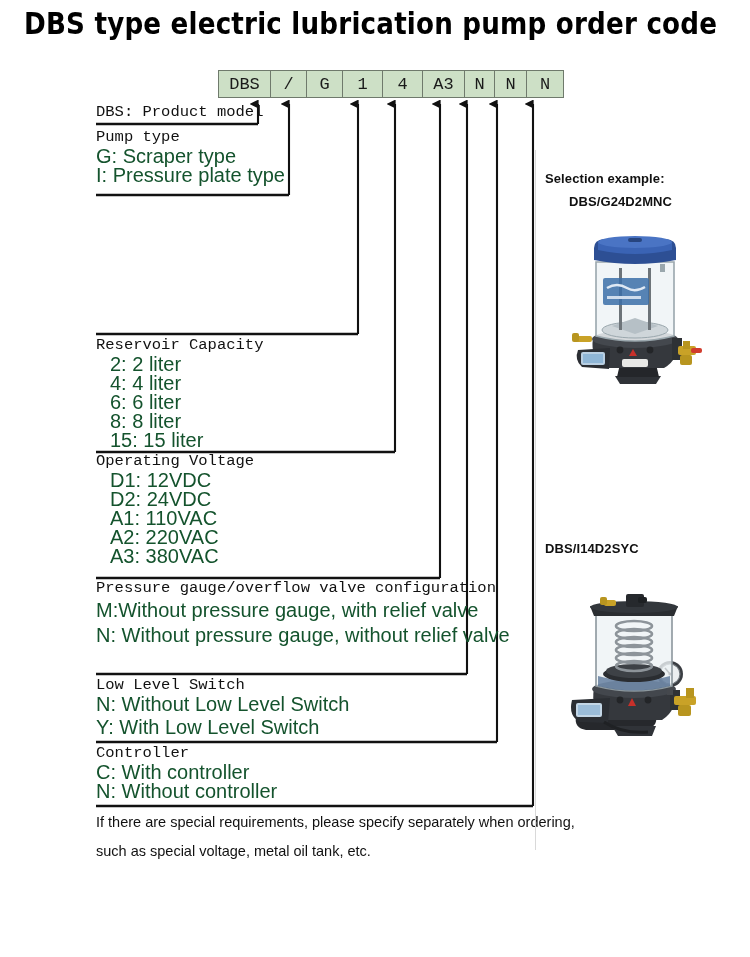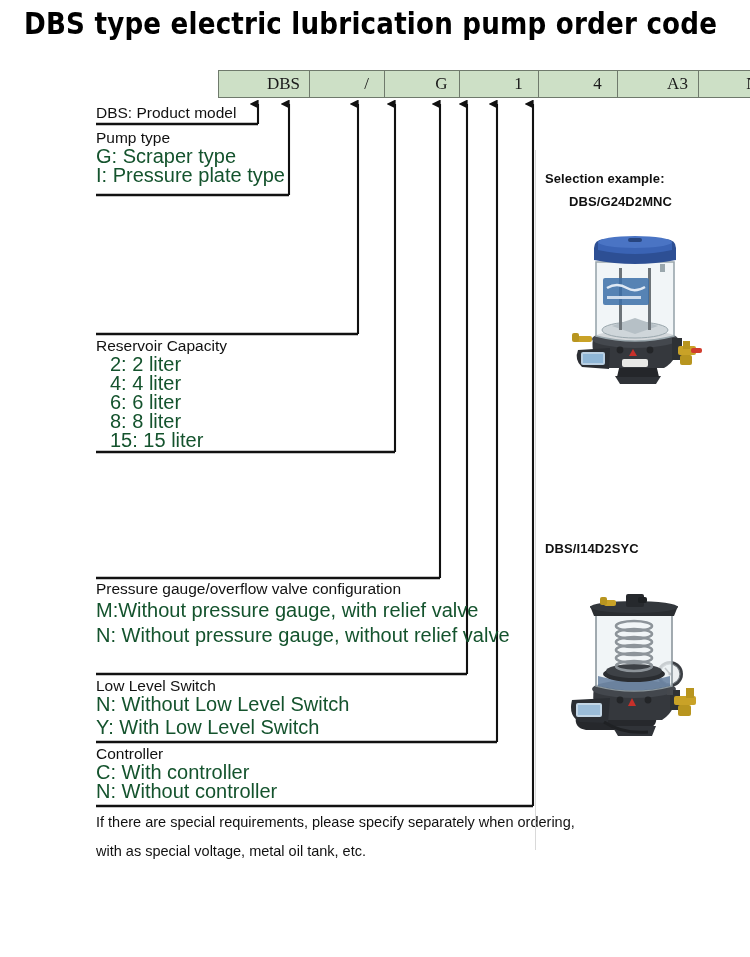--- a/index.html
+++ b/index.html
@@ -20,32 +20,31 @@
     transform:scaleX(.97);transform-origin:left center;
   }
 
   
   .codebar{position:absolute;left:218px;top:70px;height:28px;display:flex;
            border:1px solid #6f7a6c;box-sizing:border-box;background:#cde0c6;}
   .codebox{
     border-right:1px solid #6f7a6c;box-sizing:border-box;height:100%;
     display:flex;align-items:center;justify-content:center;
     font-size:17px;color:#1a1a1a;background:#cde0c6;
-    font-family:Liberation Serif, serif;
-    margin-left:39px;
+    font-family:Liberation Mono, monospace;
   }
   .codebox:last-child{border-right:none;}
 
   
   #leaders{position:absolute;left:0;top:0;width:750px;height:957px;pointer-events:none;}
 
   
   .legend{position:absolute;left:0;top:0;width:560px;height:957px;}
   .sec{position:absolute;left:96px;}
-  .sec .hd{font-size:15.5px;line-height:19px;color:#111;white-space:nowrap;}
+  .sec .hd{font-size:15.5px;line-height:19px;color:#111;white-space:nowrap;font-family:Liberation Mono, monospace;}
   .sec .it{font-size:20px;line-height:19px;color:#14532d;white-space:nowrap;}
   .indent{padding-left:14px;}
 
   .note{position:absolute;left:96px;font-size:14.5px;line-height:29px;color:#111;white-space:nowrap;}
 
   
   .rcap{position:absolute;font-size:13px;font-weight:600;color:#111;white-space:nowrap;letter-spacing:.1px;}
   .photo{position:absolute;}
   .vrule{position:absolute;background:#d9d9d9;width:1px;}
 </style>
@@ -117,41 +116,49 @@
 
     <div class="sec" style="top:336px">
       <div class="hd">Reservoir Capacity</div>
       <div class="it indent">  2:  2 liter</div>
       <div class="it indent">  4:  4 liter</div>
       <div class="it indent">  6:  6 liter</div>
       <div class="it indent">  8:  8 liter</div>
       <div class="it indent">15: 15 liter</div>
     </div>
 
+    <div class="sec" style="top:452px">
+      <div class="hd">Operating Voltage</div>
+      <div class="it indent">D1:  12VDC</div>
+      <div class="it indent">D2:  24VDC</div>
+      <div class="it indent">A1:  110VAC</div>
+      <div class="it indent">A2:  220VAC</div>
+      <div class="it indent">A3:  380VAC</div>
+    </div>
 
     <div class="sec" style="top:579px">
       <div class="hd">Pressure gauge/overflow valve configuration</div>
       <div class="it" style="line-height:25px">M:Without pressure gauge, with relief valve</div>
       <div class="it" style="line-height:25px">N: Without pressure gauge, without relief valve</div>
     </div>
 
     <div class="sec" style="top:676px">
       <div class="hd">Low Level Switch</div>
       <div class="it">N: Without Low Level Switch</div>
       <div class="it" style="margin-top:4px">Y: With Low Level Switch</div>
     </div>
 
     <div class="sec" style="top:744px">
       <div class="hd">Controller</div>
       <div class="it">C: With controller</div>
       <div class="it">N: Without controller</div>
     </div>
 
     <div class="note" style="top:808px">If there are special requirements, please specify separately when ordering,</div>
-    <div class="note" style="top:837px">with as special voltage, metal oil tank, etc.</div>
+    <div class="note" style="top:837px">such as special voltage, metal oil tank, etc.</div>
   </div>
 
   <div class="vrule" style="left:535px;top:150px;height:700px;"></div>
 
   <div class="rcap" style="left:545px;top:171px">Selection example:</div>
   <div class="rcap" style="left:569px;top:194px">DBS/G24D2MNC</div>
 
   <svg class="photo" style="left:560px;top:226px" width="150" height="160" viewBox="0 0 150 160">
     <rect x="0" y="0" width="150" height="160" fill="#ffffff"></rect>
 

